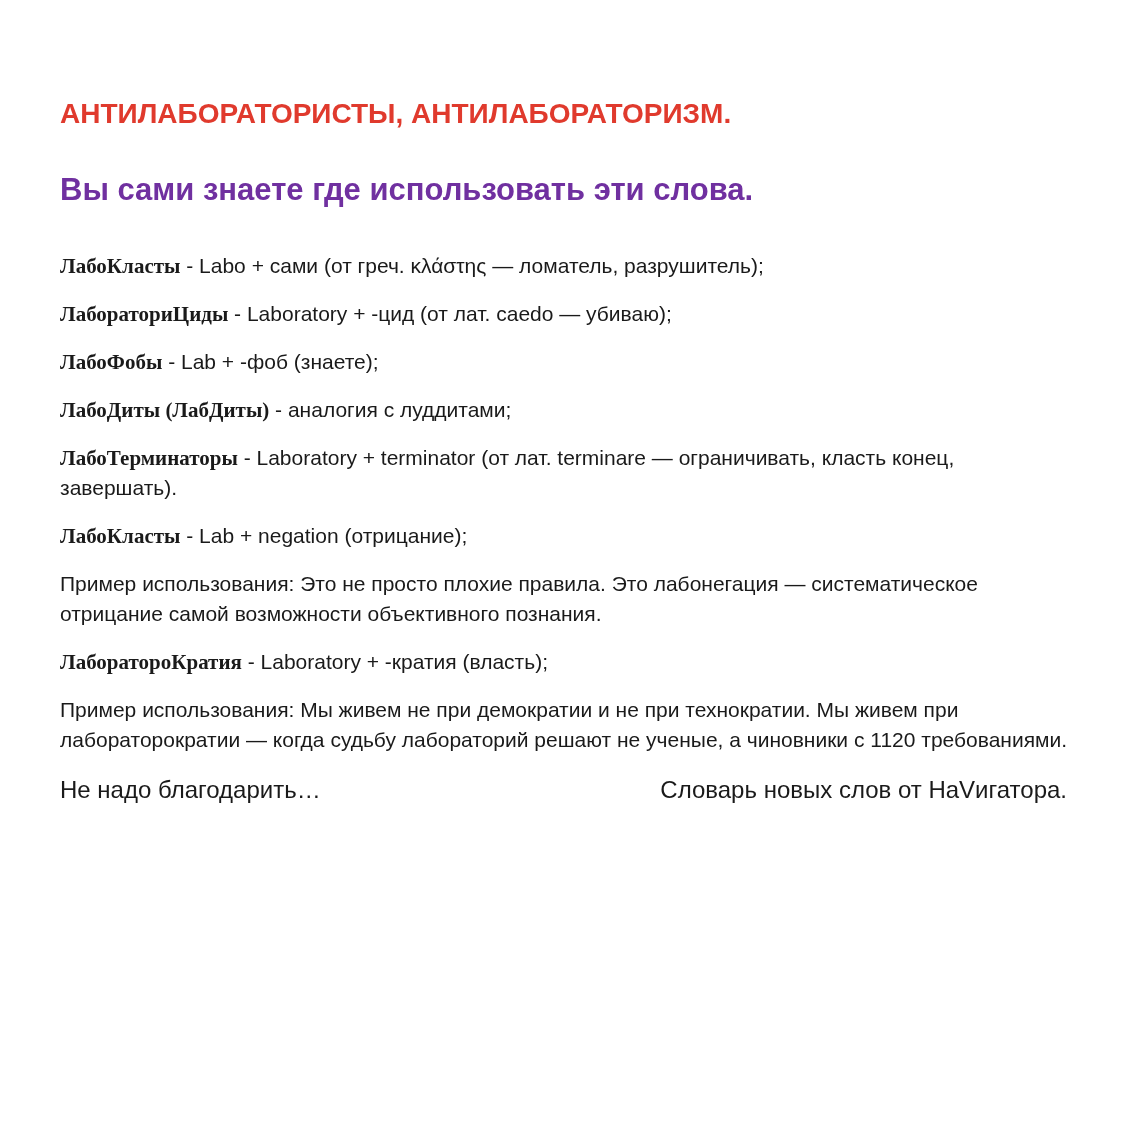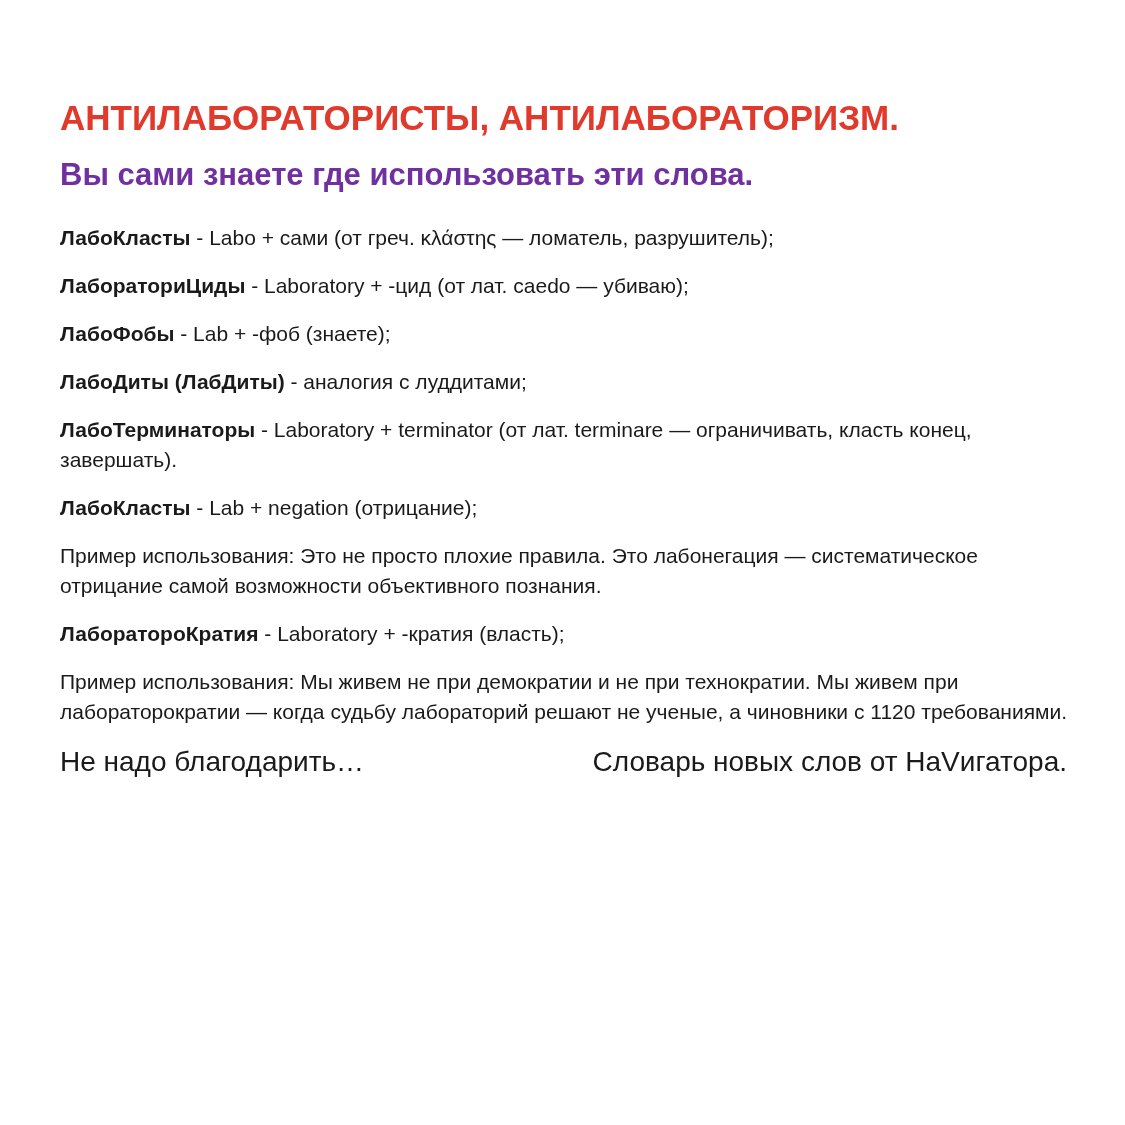--- a/index.html
+++ b/index.html
@@ -14,43 +14,43 @@
     height: 1125px;
     background: #ffffff;
     font-family: "Liberation Sans", sans-serif;
     color: var(--body);
     overflow: hidden;
   }
   .page {
     padding: 96px 58px 0 60px;
   }
   .doc-title {
-    font-size: 35px;
+    font-size: 28px;
     font-weight: 700;
     line-height: 1.25;
     color: var(--title);
-    margin: 0 0 16px 0;
+    margin: 0 0 40px 0;
   }
   .doc-subtitle {
     font-size: 31px;
     font-weight: 700;
     line-height: 1.25;
     color: var(--subtitle);
-    margin: 0 0 28px 0;
+    margin: 0 0 41px 0;
   }
   .entry {
     font-size: 21px;
     line-height: 30px;
     margin: 0 0 18px 0;
   }
-  .term { font-weight: 700; }
+  .term { font-weight: 700; font-family: Liberation Serif, serif; }
   .footer-row {
     display: flex;
     justify-content: space-between;
-    font-size: 28px;
+    font-size: 24px;
     line-height: 30px;
     margin-top: 20px;
   }
 </style>
 </head>
 <body>
 
 <div class="page">
 
   <h1 class="doc-title">АНТИЛАБОРАТОРИСТЫ, АНТИЛАБОРАТОРИЗМ.</h1>

